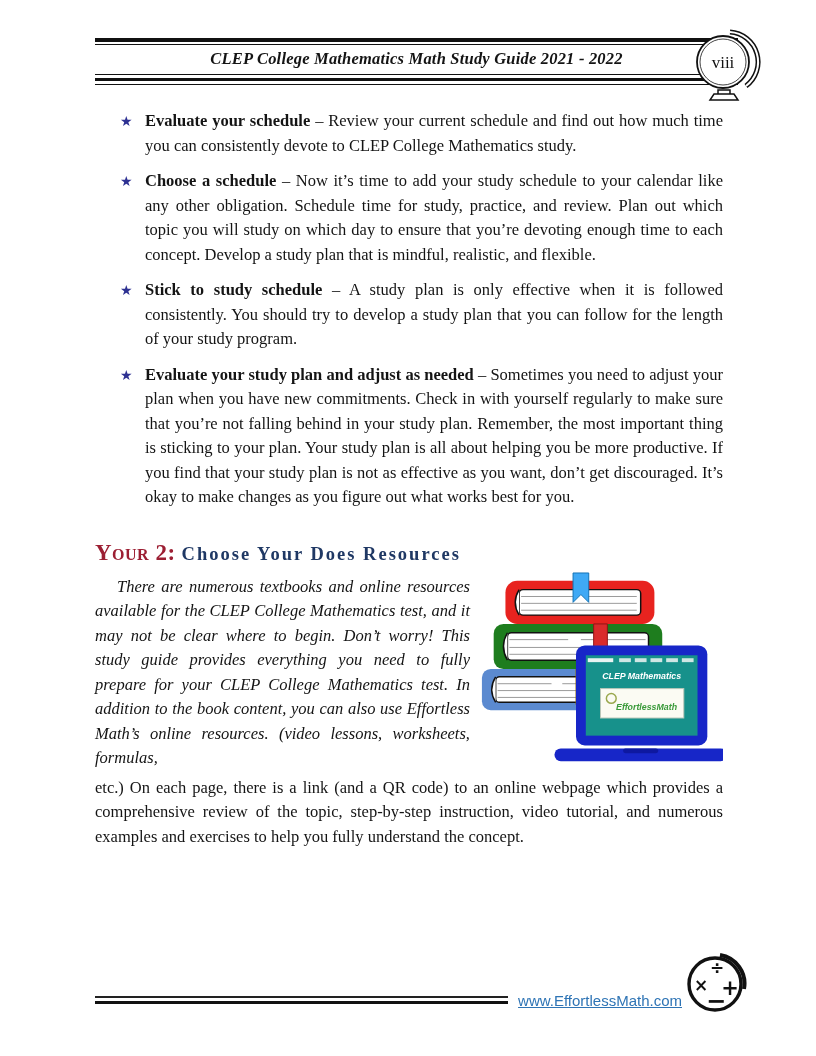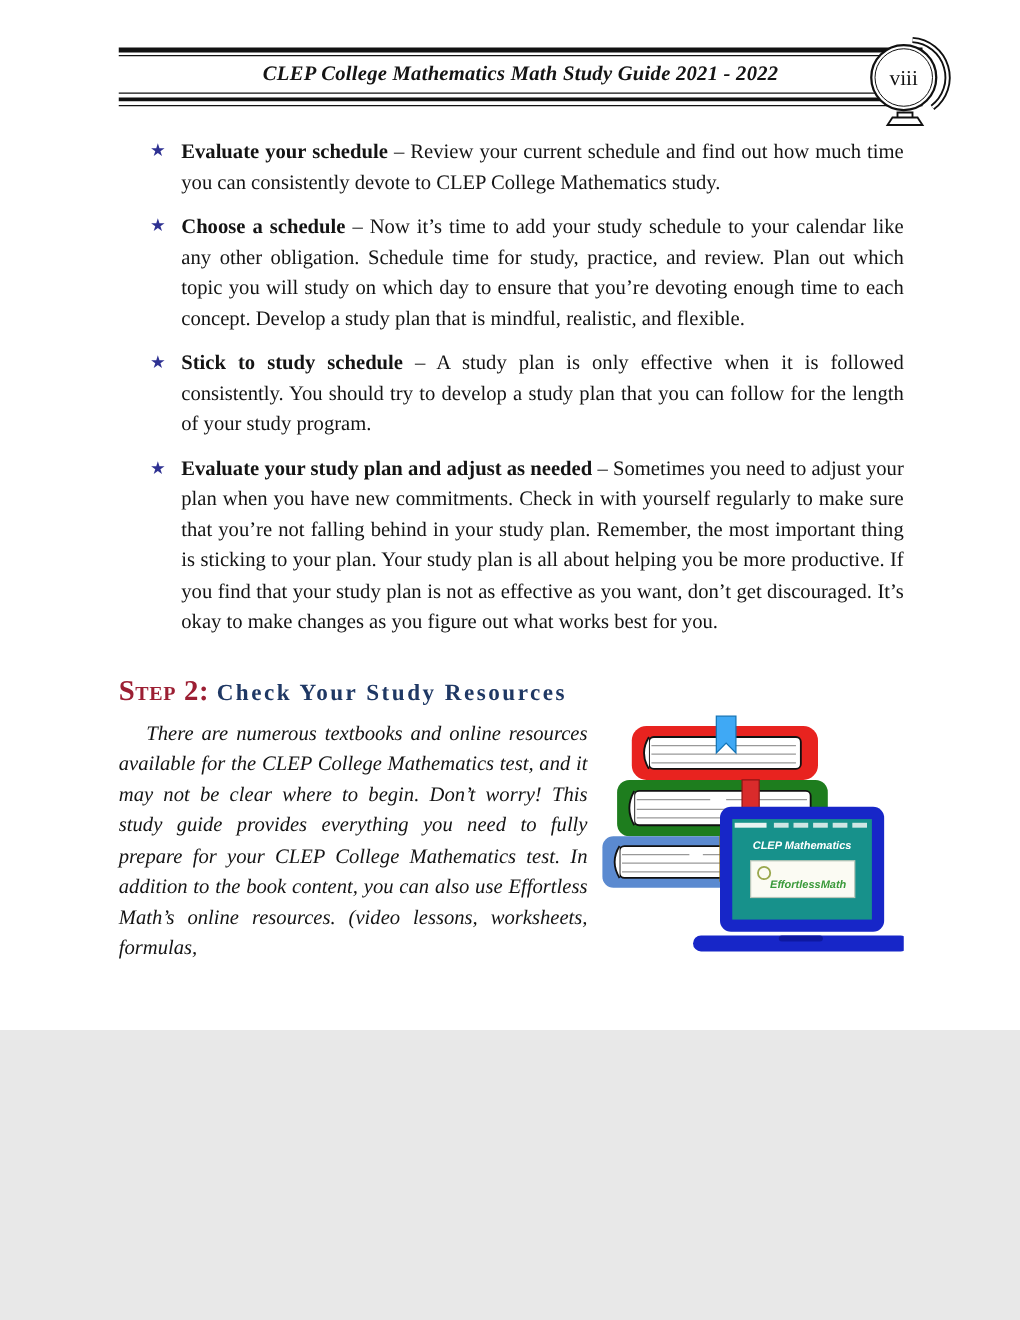--- a/index.html
+++ b/index.html
@@ -1,18 +1,18 @@
 <!DOCTYPE html>
 <html><head>
 <meta charset="utf-8">
 <style>
   * { margin:0; padding:0; box-sizing:border-box; }
   html,body { background:#e8e8e8; }
   .page {
-    position:relative; width:816px; height:824px; margin:0 auto;
+    position:relative; width:816px; height:1056px; margin:0 auto;
     background:#ffffff; overflow:hidden;
     font-family:"Liberation Serif", serif; color:#141414;
   }
 
   
   .header { position:absolute; top:38px; left:95px; width:643px; }
   .rule-thick { height:3.5px; background:#111; }
   .rule-thin  { height:1.2px; background:#111; }
   .rule-gap   { height:2.5px; }
   .header-title {
@@ -104,21 +104,21 @@
       <span class="star">★</span>
       <span class="btext"><strong>Stick to study schedule</strong> <span>– A study plan is only effective when it is followed consistently. You should try to develop a study plan that you can follow for the length of your study program.</span></span>
     </p>
 
     <p class="bullet">
       <span class="star">★</span>
       <span class="btext"><strong>Evaluate your study plan and adjust as needed</strong> <span>– Sometimes you need to adjust your plan when you have new commitments. Check in with yourself regularly to make sure that you’re not falling behind in your study plan. Remember, the most important thing is sticking to your plan. Your study plan is all about helping you be more productive. If you find that your study plan is not as effective as you want, don’t get discouraged. It’s okay to make changes as you figure out what works best for you.</span></span>
     </p>
 
     <div class="step-heading">
-      <span class="step-label">Step 2:</span><span class="step-title">Check Your Study Resources</span>
+      <span class="step-label">Your 2:</span><span class="step-title">Choose Your Does Resources</span>
     </div>
 
     <div class="two-col">
       <p class="col-text" style="text-indent:22px;">There are numerous textbooks and online resources available for the CLEP College Mathematics test, and it may not be clear where to begin. Don’t worry! This study guide provides everything you need to fully prepare for your CLEP College Mathematics test. In addition to the book content, you can also use Effortless Math’s online resources. (video lessons, worksheets, formulas,</p>
 
       <div class="col-art">
         <svg viewBox="0 0 250 205" width="245" height="201">
 
           <g>
             <rect x="28" y="12" width="152" height="44" rx="12" fill="#e8231f"></rect>
@@ -157,27 +157,29 @@
             <rect x="125" y="122" width="85" height="30" fill="#fbfbf3" stroke="#b9c7b9" stroke-width="1"></rect>
             <circle cx="136" cy="132" r="5" fill="none" stroke="#9aa84e" stroke-width="1.5"></circle>
             <text x="172" y="144" text-anchor="middle" font-family="Liberation Sans, sans-serif" font-weight="bold" font-size="9" fill="#3a9a3a">EffortlessMath</text>
             <rect x="78" y="183" width="176" height="13" rx="6.5" fill="#1726c8"></rect>
             <rect x="148" y="183" width="36" height="5" rx="2.5" fill="#0e18a0"></rect>
           </g>
         </svg>
       </div>
     </div>
 
+    <p class="bottom-par">etc.) On each page, there is a link (and a QR code) to an online webpage which provides a comprehensive review of the topic, step-by-step instruction, video tutorial, and numerous examples and exercises to help you fully understand the concept.</p>
   </div>
 
   <div class="footer">
     <div class="footer-rules">
       <div class="rule-thin"></div>
       <div class="rule-thick"></div>
     </div>
+    <a class="footer-url" href="#">www.EffortlessMath.com</a>
     <svg class="footer-logo" viewBox="0 0 62 62">
       <path d="M34,2 a29,29 0 0 1 24,34" fill="none" stroke="#111" stroke-width="4"></path>
       <circle cx="29" cy="31" r="26" fill="#ffffff" stroke="#111" stroke-width="3.4"></circle>
       <text x="31" y="21" text-anchor="middle" font-family="DejaVu Sans, sans-serif" font-weight="bold" font-size="17" fill="#111">÷</text>
       <text x="15" y="38" text-anchor="middle" font-family="DejaVu Sans, sans-serif" font-weight="bold" font-size="17" fill="#111">×</text>
       <text x="44" y="42" text-anchor="middle" font-family="DejaVu Sans, sans-serif" font-weight="bold" font-size="21" fill="#111">+</text>
       <text x="30" y="56" text-anchor="middle" font-family="DejaVu Sans, sans-serif" font-weight="bold" font-size="24" fill="#111">−</text>
     </svg>
   </div>
 

